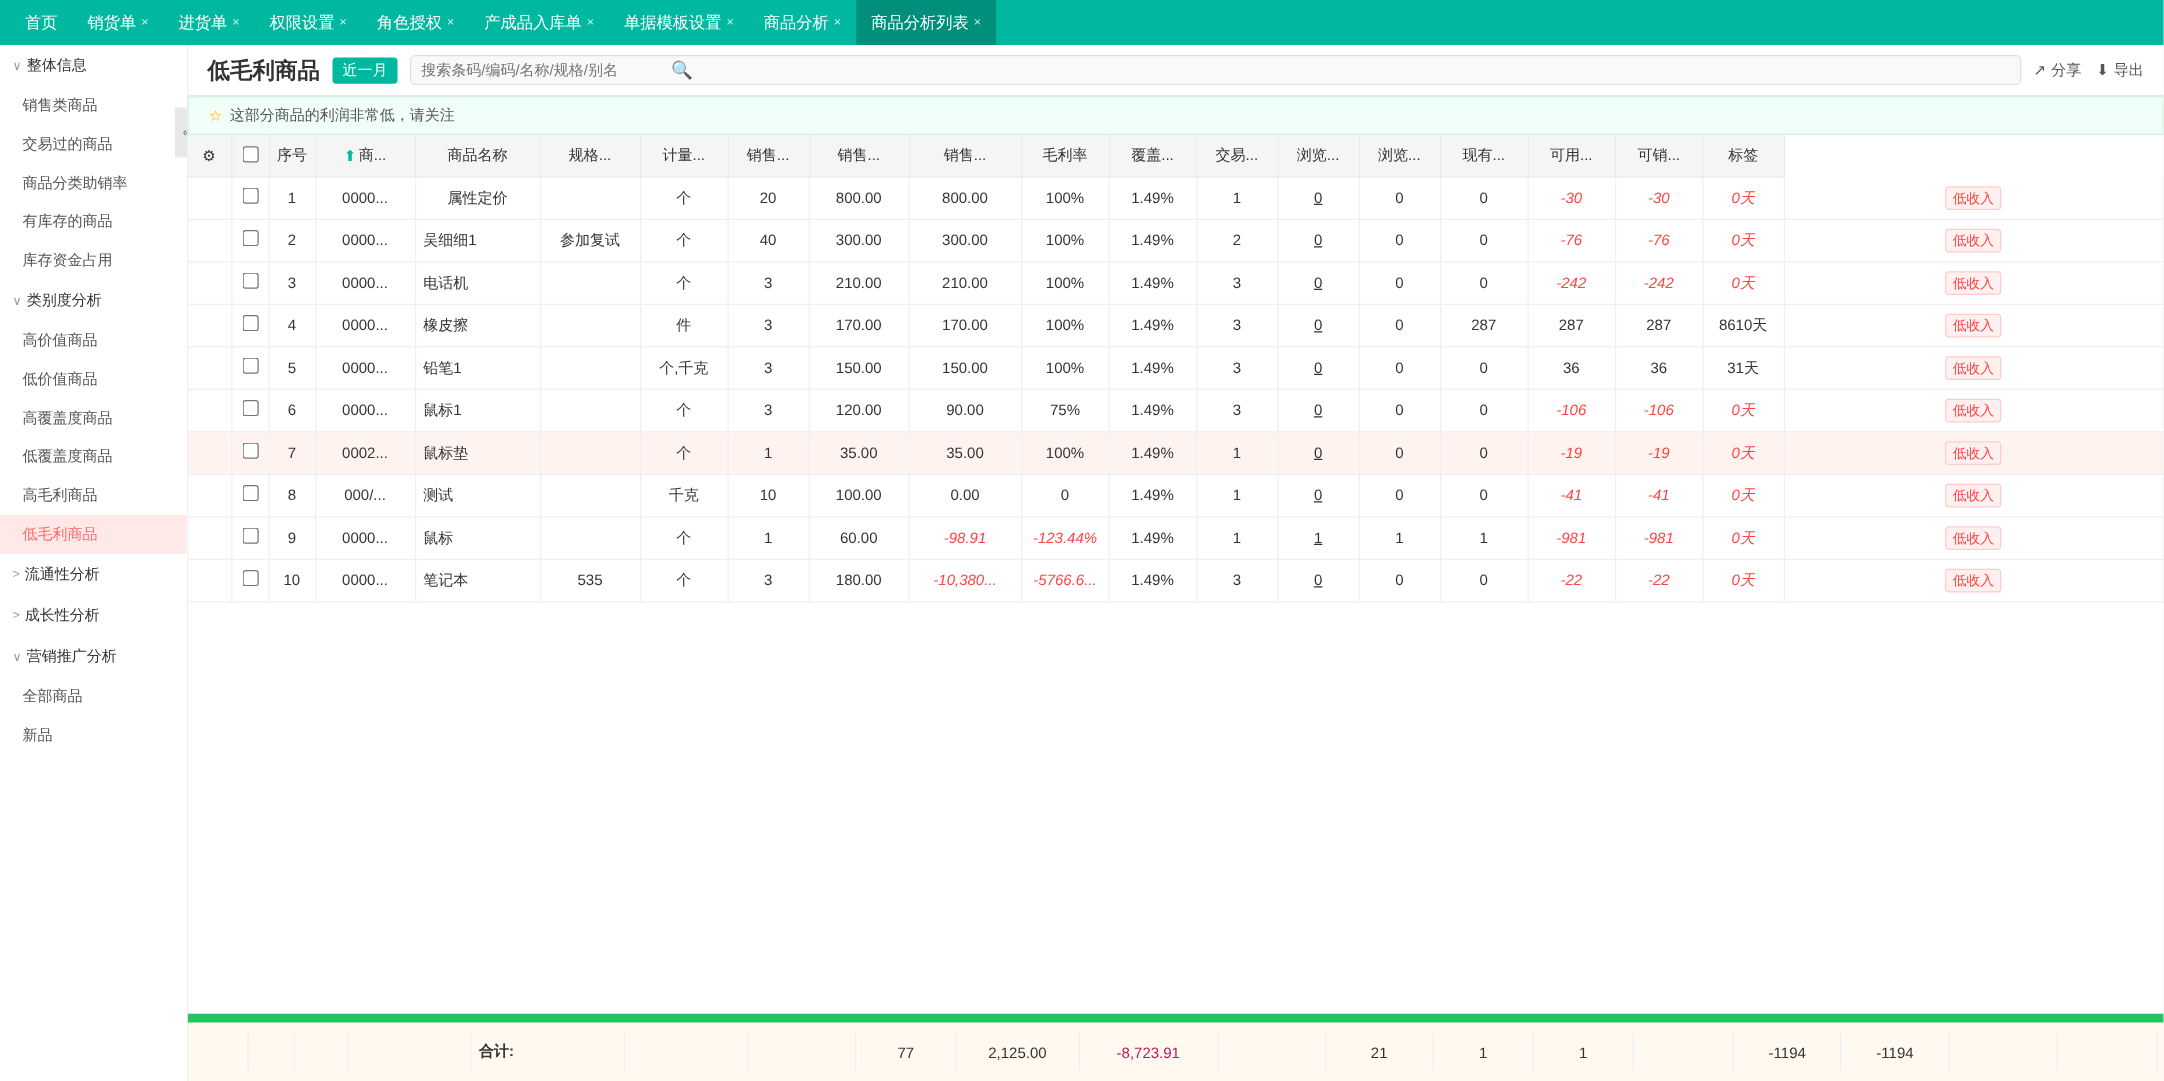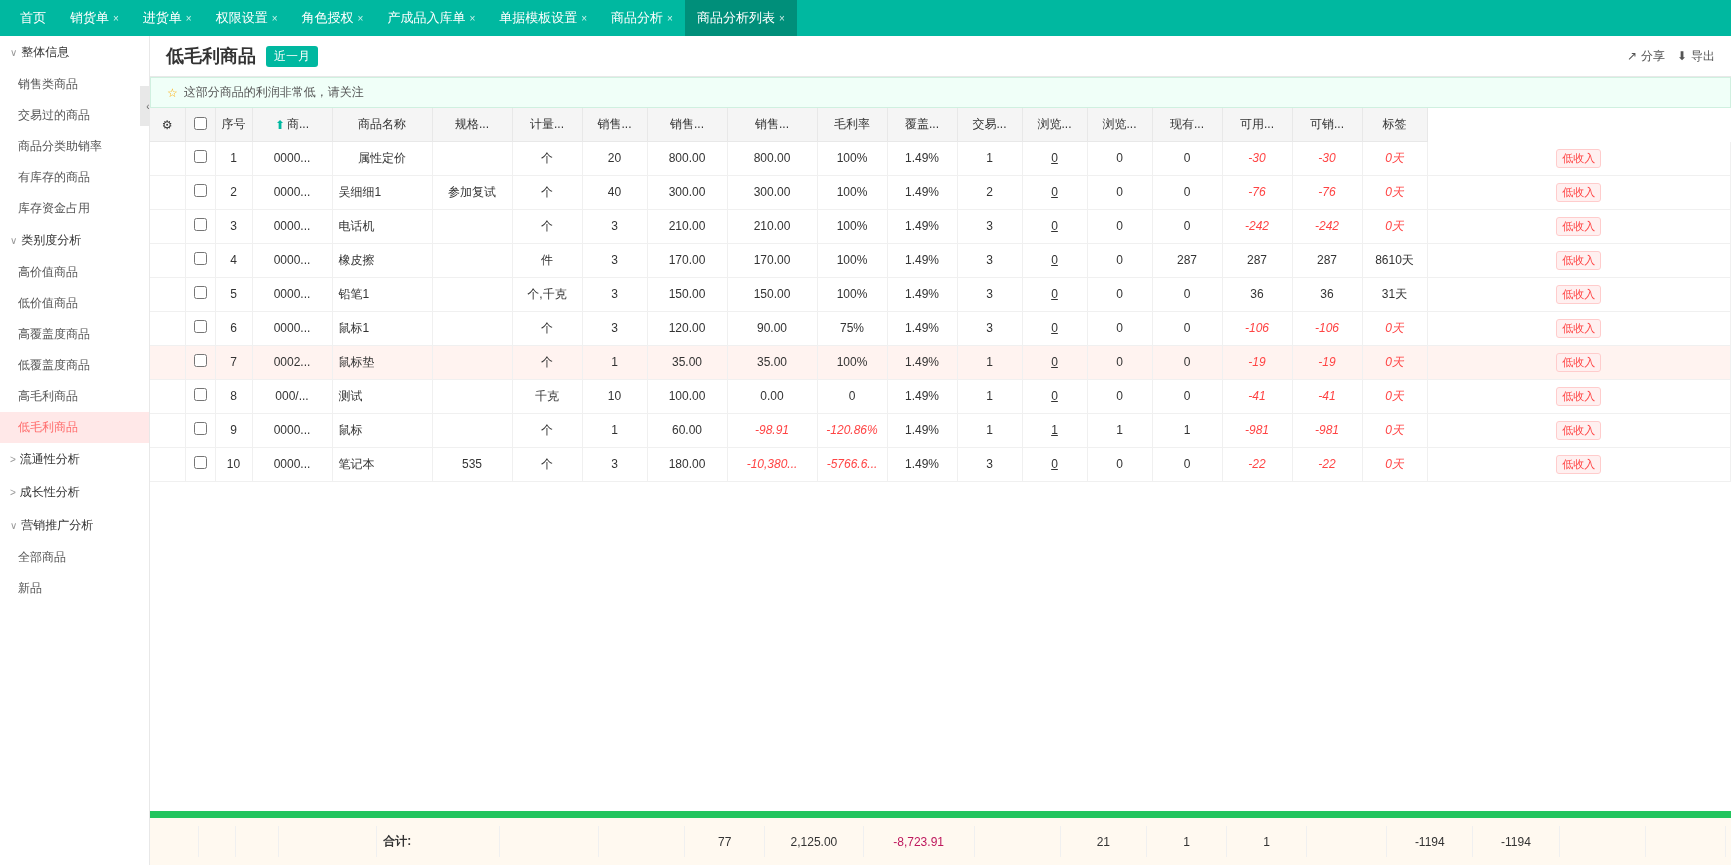--- a/index.html
+++ b/index.html
@@ -339,20 +339,24 @@
     </div>
     <div class="sidebar-item">全部商品</div>
     <div class="sidebar-item">新品</div>
   </aside>
 
   <div class="content">
 
     <div class="content-header">
       <span class="page-title">低毛利商品</span>
       <button class="tag-btn">近一月</button>
+      <div class="search-box">
+        <input type="text" placeholder="搜索条码/编码/名称/规格/别名" style="">
+        <span class="search-icon">🔍</span>
+      </div>
       <div class="header-actions">
         <div class="action-btn">
           <span>↗</span>
           <span>分享</span>
         </div>
         <div class="action-btn">
           <span>⬇</span>
           <span>导出</span>
         </div>
       </div>
@@ -634,21 +638,21 @@
     <td></td>
     <td class="checkbox-col"><input type="checkbox" style=""></td>
     <td>9</td>
     <td>0000...</td>
     <td style="text-align:left;">鼠标</td>
     <td></td>
     <td>个</td>
     <td>1</td>
     <td>60.00</td>
     <td class="red-text">-98.91</td>
-    <td class="red-text">-120.86%</td>
+    <td class="red-text">-123.44%</td>
     <td>1.49%</td>
     <td>1</td>
     <td><span class="underline-link">1</span></td>
     <td>1</td>
     <td>1</td>
     <td class="red-text">-981</td>
     <td class="red-text">-981</td>
     <td class="red-text">0天</td>
     <td><span class="tag-label tag-low-income">低收入</span></td>
   </tr>

